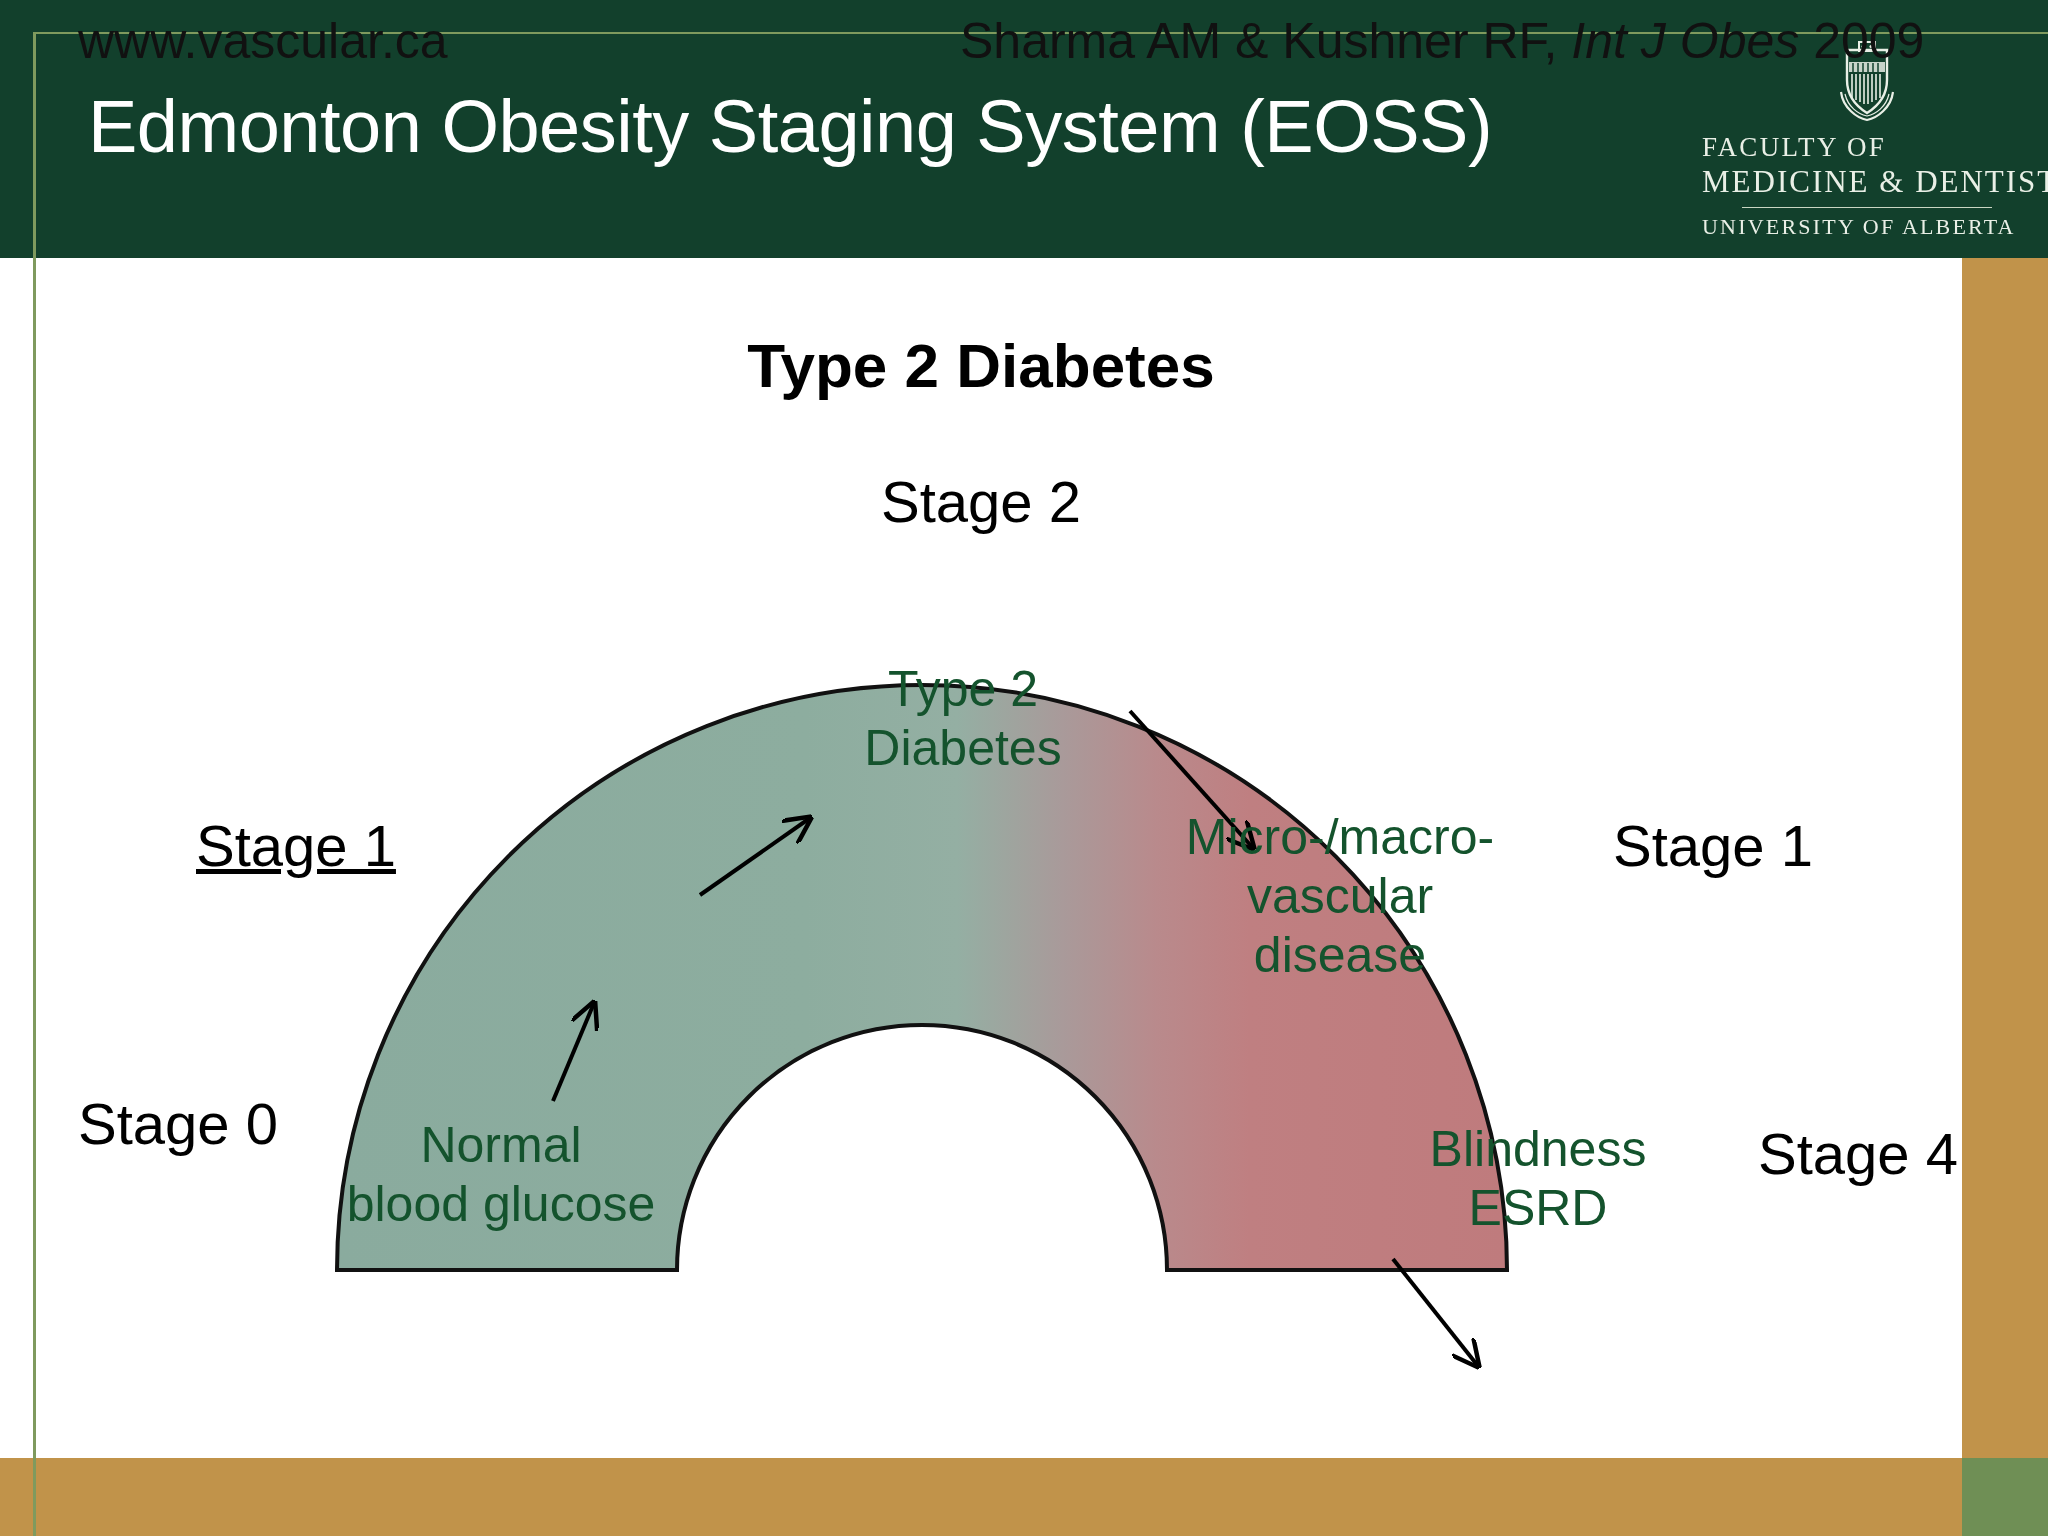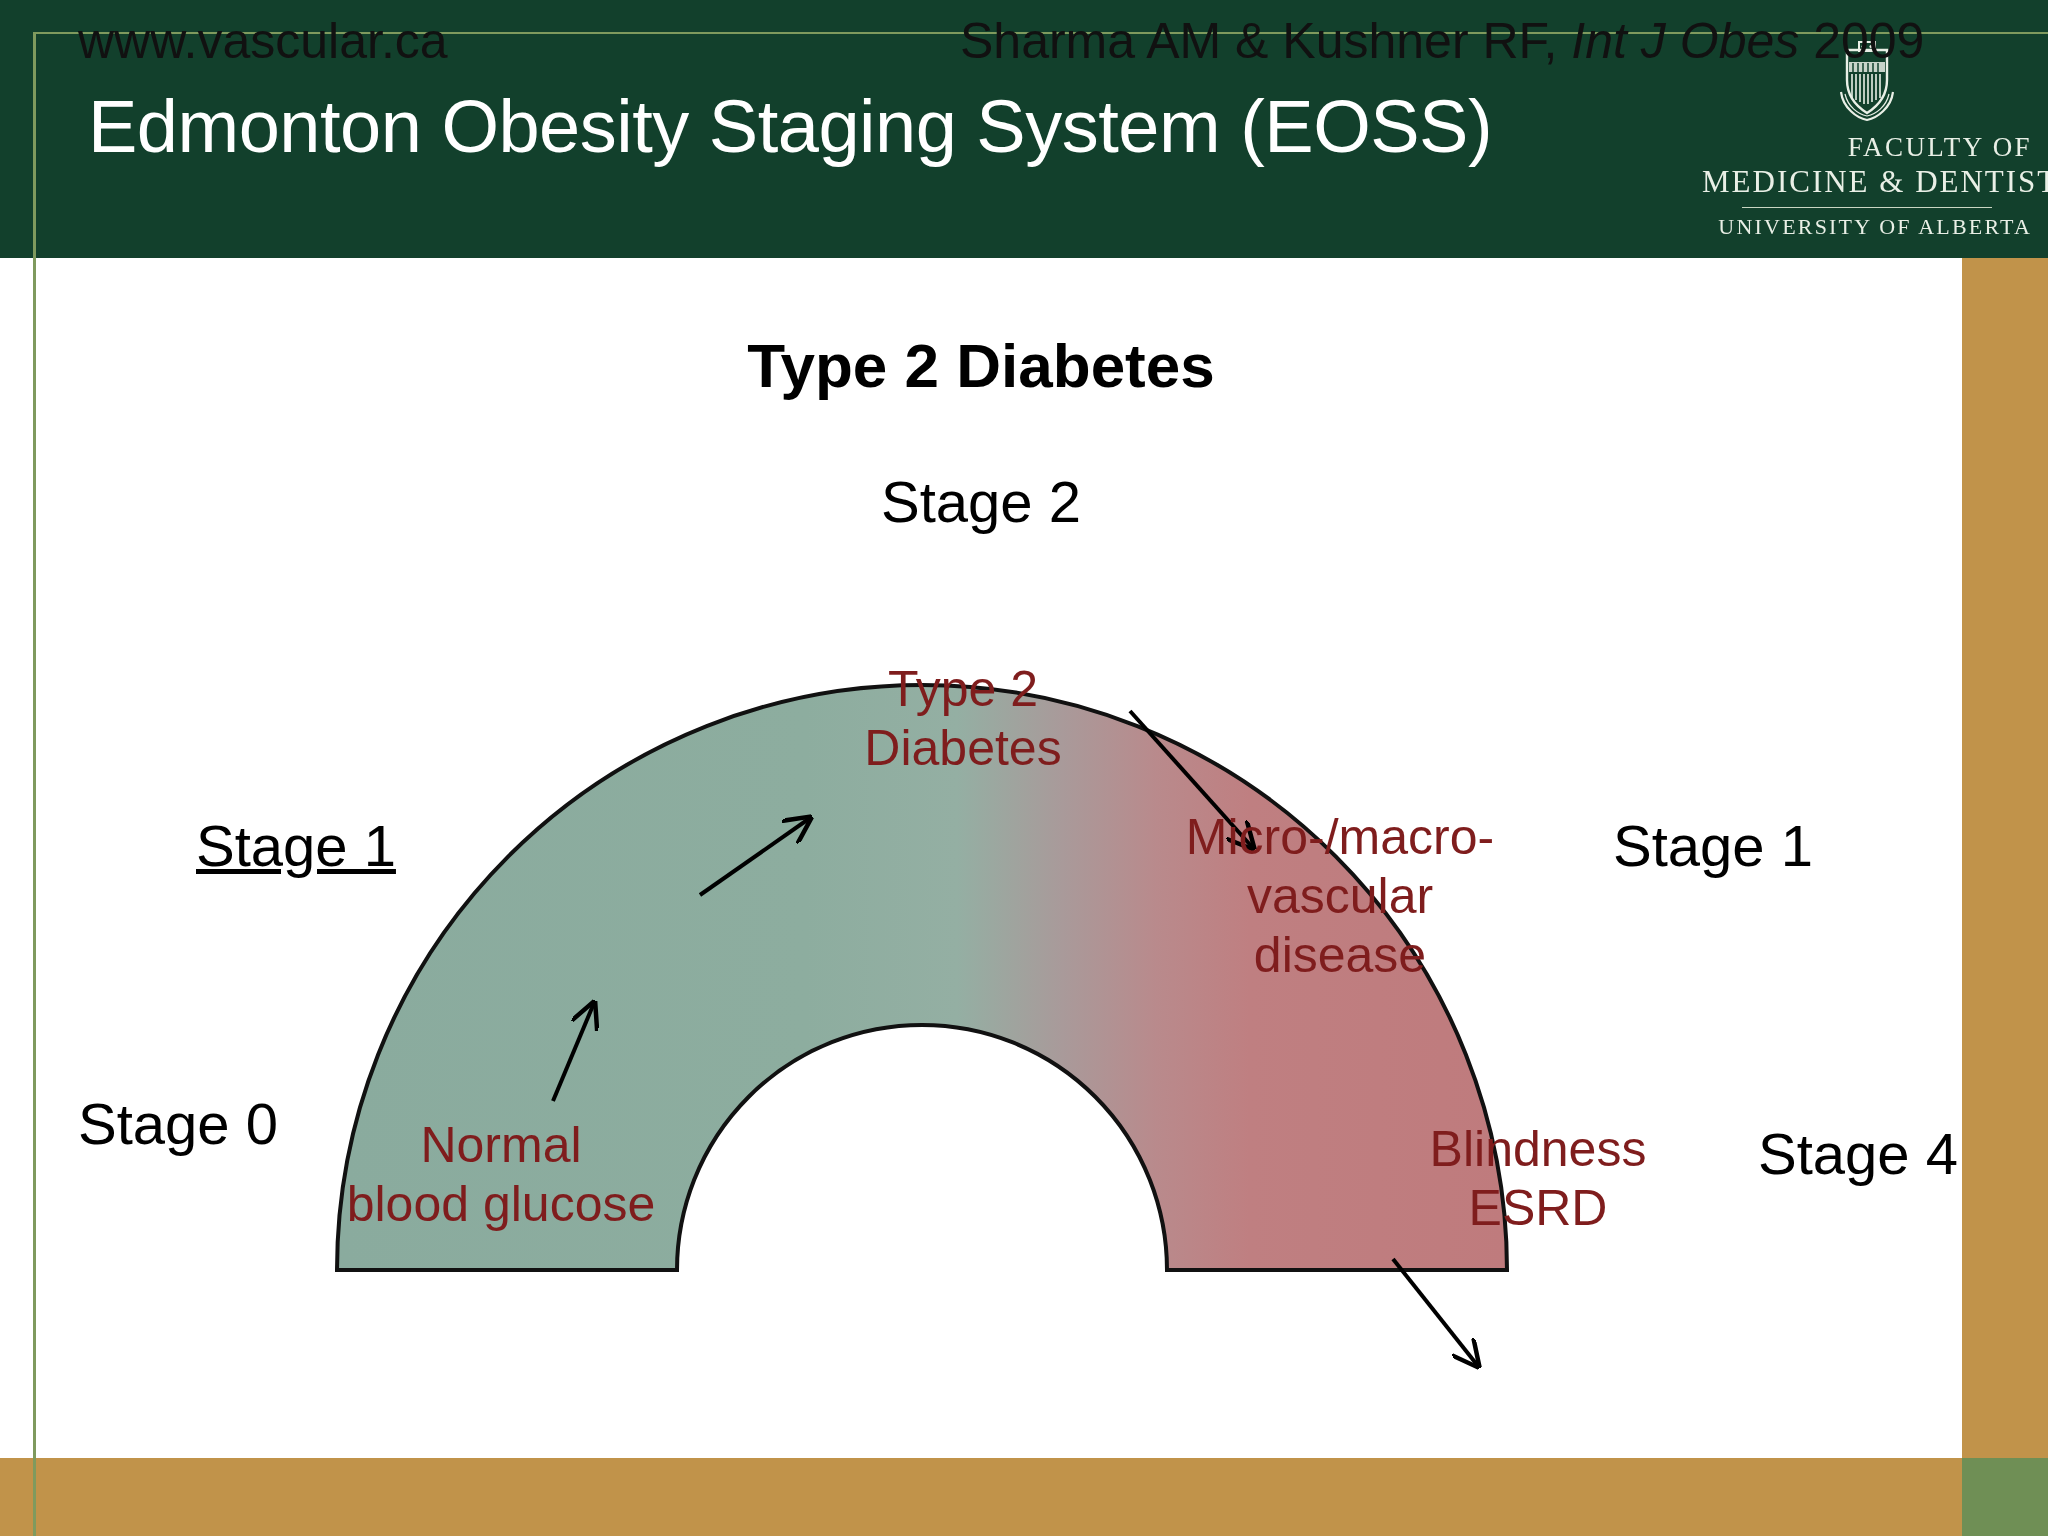--- a/index.html
+++ b/index.html
@@ -42,21 +42,21 @@
     white-space: nowrap;
     line-height: 1.05;
   }
 
   
   .logo-block {
     position: absolute;
     right: 16px;
     top: 36px;
     width: 330px;
-    text-align: right;
+    text-align: left;
     color: #e9efe6;
   }
   .crest {
     display: block;
     margin: 0 auto 8px auto;
   }
   .logo-line1 {
     font-family: "Liberation Serif", serif;
     font-size: 22px;
     letter-spacing: 2.4px;
@@ -177,21 +177,21 @@
   .stage-2 { left: 0; right: 86px; top: 468px; text-align: center; }
   .stage-1 { left: 196px; top: 812px; text-decoration: underline; }
   .stage-0 { left: 78px; top: 1090px; }
   .stage-3 { left: 1613px; top: 812px; }
   .stage-4 { left: 1758px; top: 1120px; }
 
   
   .arch-text {
     position: absolute;
     font-size: 50px;
-    color: #7f1d1d;
+    color: #14532d;
     line-height: 1.18;
     text-align: center;
     white-space: pre-line;
   }
   .lbl-normal   { left: 336px;  top: 1080px; width: 330px; margin-top: 36px; }
   .lbl-ift      { left: 575px;  top: 832px;  width: 170px; }
   .lbl-t2d      { left: 838px;  top: 660px;  width: 250px; }
   .lbl-micro    { left: 1155px; top: 808px;  width: 370px; }
   .lbl-blind    { left: 1388px; top: 1120px; width: 300px; }
 </style>

